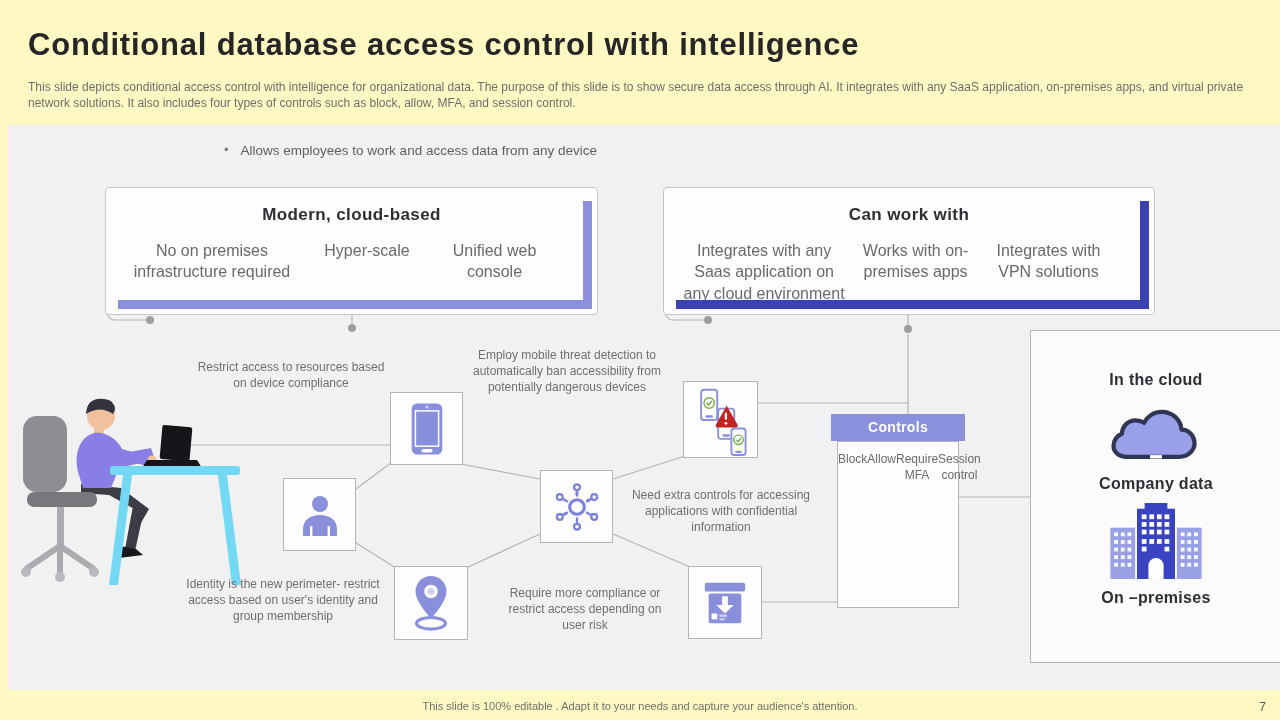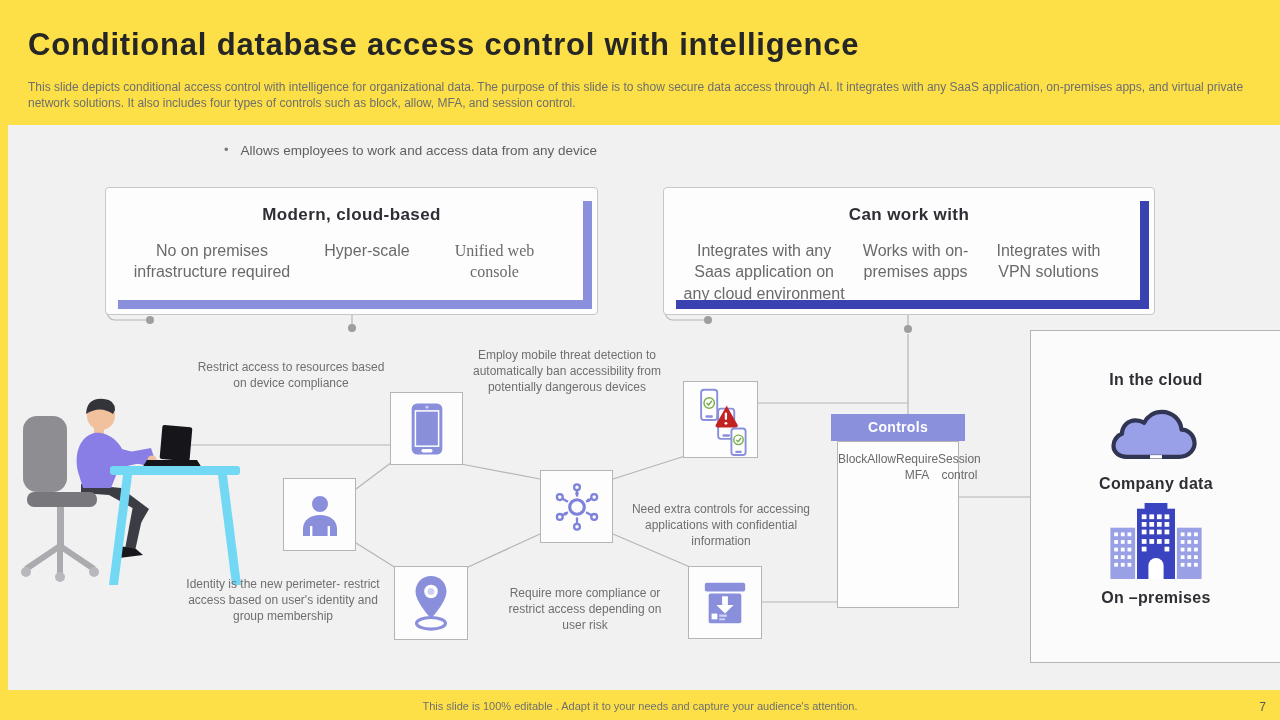--- a/index.html
+++ b/index.html
@@ -1,19 +1,19 @@
 <!DOCTYPE html>
 <html><head>
 <meta charset="utf-8">
 <style>
   * { margin:0; padding:0; box-sizing:border-box; }
   html,body { background:#e8e8e8; }
   body { font-family:"Liberation Sans", sans-serif; }
   #slide {
-    position:relative; width:1280px; height:720px; background:#fde047;
+    position:relative; width:1280px; height:720px; background:#fef9c3;
     overflow:hidden; margin:0 auto;
   }
   
   .title {
     position:absolute; left:28px; top:27px; width:1100px;
     font-size:31px; font-weight:700; letter-spacing:0.8px; color:#262626;
   }
   .description {
     position:absolute; left:28px; top:80px; width:1246px;
     font-size:12px; line-height:1.32; color:#6e6e6e;
@@ -29,38 +29,38 @@
   .card { position:absolute; background:#fdfdfd; border:1px solid #c7c7c7; border-radius:4px; }
   .card-title { text-align:center; padding-top:17px; font-size:17px; font-weight:700; color:#2e2e34; letter-spacing:0.4px; }
   .card-items { display:flex; justify-content:space-between; margin-top:15px; }
   .card-item { font-size:16px; color:#6a6a6a; line-height:1.33; text-align:center; }
   .accent-b { position:absolute; left:12px; right:5px; bottom:5px; height:9px; }
   .accent-r { position:absolute; right:5px; top:13px; bottom:5px; width:9px; }
   .acc-light { background:#8b90dc; }
   .acc-dark { background:#3a42b2; }
   #card-cloud { left:105px; top:187px; width:493px; height:128px; }
   #card-cloud .card-items { padding:0 50px 0 26px; }
-  #card-cloud .ci-0 { width:160px; } #card-cloud .ci-1 { width:120px; } #card-cloud .ci-2 { width:105px;font-family:Liberation Serif, serif; }
+  #card-cloud .ci-0 { width:160px; } #card-cloud .ci-1 { width:120px; } #card-cloud .ci-2 { width:105px; }
   #card-compat { left:663px; top:187px; width:492px; height:128px; }
   #card-compat .card-items { padding:0 42px 0 18px; }
   #card-compat .ci-0 { width:168px; } #card-compat .ci-1 { width:142px; } #card-compat .ci-2 { width:130px; }
   
   .node { position:absolute; background:#fdfdfd; border:1px solid #b5b5b5; display:flex; align-items:center; justify-content:center; }
   #node-phone   { left:390px; top:392px; width:73px; height:73px; }
   #node-threat  { left:683px; top:381px; width:75px; height:77px; }
   #node-user    { left:283px; top:478px; width:73px; height:73px; }
   #node-network { left:540px; top:470px; width:73px; height:73px; }
   #node-pin     { left:394px; top:566px; width:74px; height:74px; }
   #node-package { left:688px; top:566px; width:74px; height:73px; }
   
   .dlabel { position:absolute; font-size:12px; color:#6f6f6f; line-height:1.33; text-align:center; }
   #lbl-device   { left:195px; top:360px; width:192px; }
   #lbl-threat   { left:453px; top:348px; width:228px; }
   #lbl-location { left:366px; top:503px; width:178px; }
-  #lbl-extra    { left:628px; top:488px; width:186px;margin-top:14px; }
+  #lbl-extra    { left:628px; top:488px; width:186px; }
   #lbl-identity { left:183px; top:577px; width:200px; }
   #lbl-risk     { left:497px; top:586px; width:176px; }
   
   #controls-header { position:absolute; left:831px; top:414px; width:134px; height:27px; background:#8b90dc;
     color:#ffffff; font-size:14px; font-weight:700; text-align:center; line-height:27px; letter-spacing:0.3px; }
   #controls-body { position:absolute; left:837px; top:441px; width:122px; height:167px; background:#fdfdfd;
     border:1px solid #b5b5b5; display:flex; flex-direction:row; justify-content:space-between; padding:10px 0 12px; }
   .ctrl-item { width:72px; margin:0 auto; text-align:center; font-size:12px; color:#6a6a6a; line-height:1.3; }
   
   #right-panel { position:absolute; left:1030px; top:330px; width:252px; height:333px; background:#fbfbfb;

